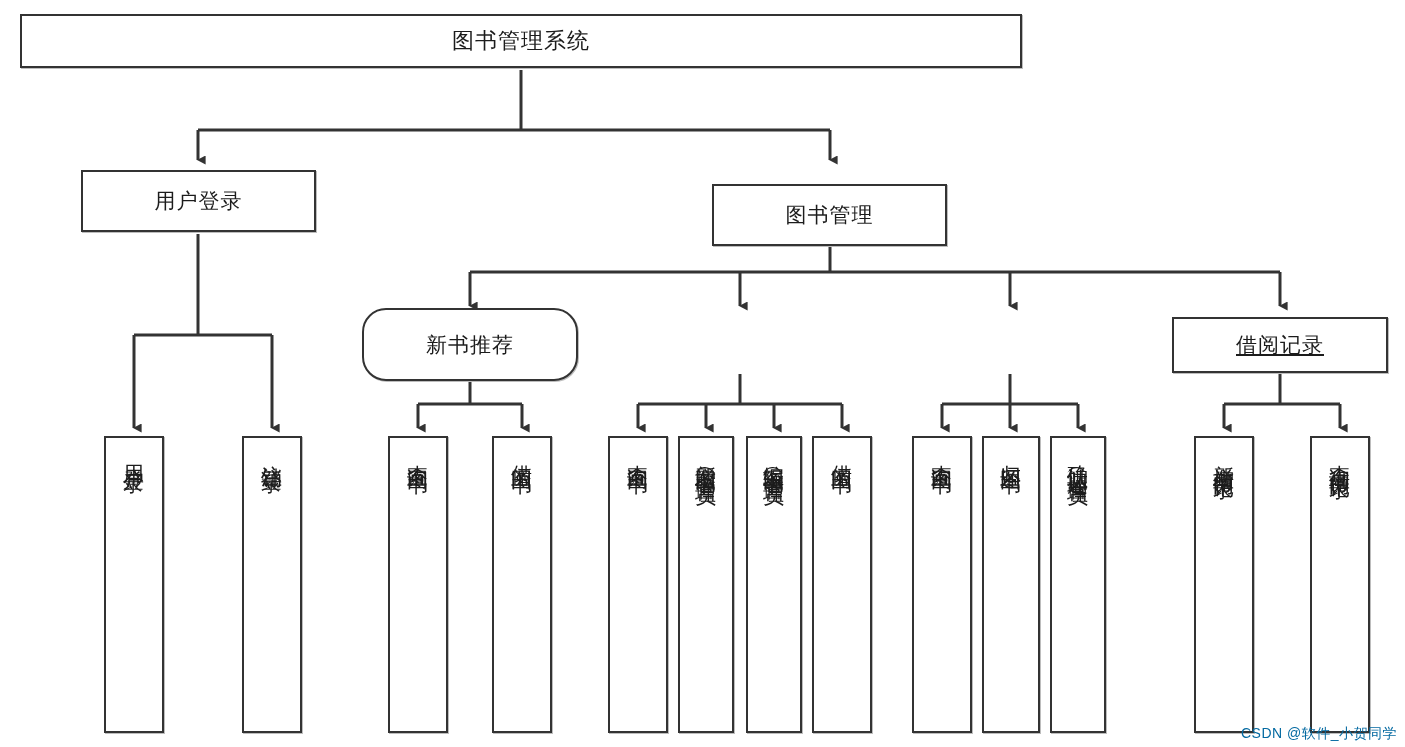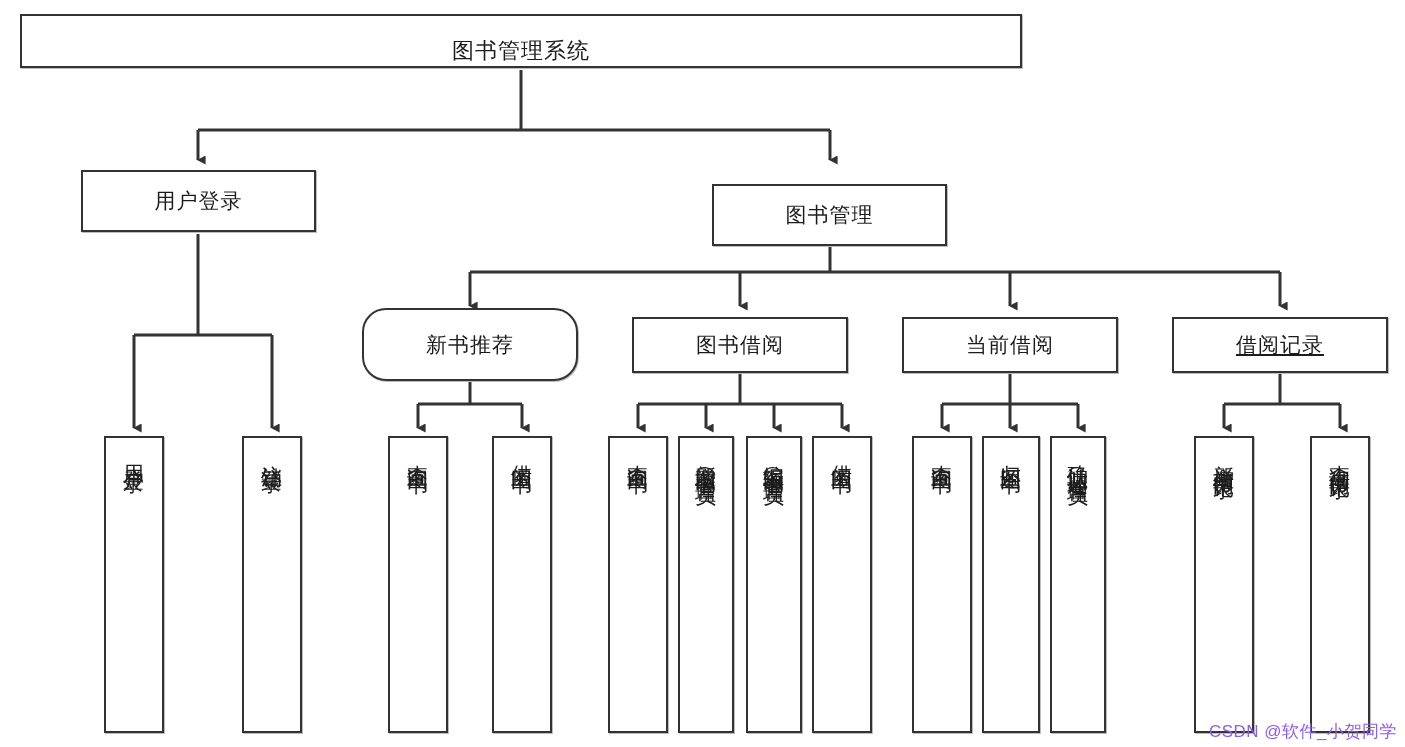--- a/index.html
+++ b/index.html
@@ -35,21 +35,20 @@
     align-items: center;
     justify-content: center;
     color: #1c1c1c;
   }
   .node.horiz {
     font-size: 21px;
     letter-spacing: 1px;
   }
   .node.root {
     font-size: 22px;
-    align-items: flex-end;
   }
   .node.vert {
     font-size: 21px;
     align-items: flex-start;
     justify-content: center;
     padding-top: 10px;
   }
   .node.vert .vlabel {
     writing-mode: vertical-rl;
     text-orientation: upright;
@@ -57,22 +56,22 @@
     line-height: 1;
     white-space: nowrap;
   }
   .node.horiz .hlabel {
     white-space: nowrap;
   }
   .watermark {
     position: absolute;
     right: 8px;
     bottom: 4px;
-    font-size: 17px;
-    color: #8b5cf6;
+    font-size: 14px;
+    color: #0369a1;
     letter-spacing: 0.5px;
     white-space: nowrap;
     user-select: none;
   }
 </style>
 </head>
 <body>
 
 <div id="canvas">
 
@@ -134,26 +133,20 @@
   <div class="node horiz" style="left:81px; top:170px; width:235px; height:62px;">
     <span class="hlabel">用户登录</span>
   </div>
   <div class="node horiz" style="left:712px; top:184px; width:235px; height:62px;">
     <span class="hlabel">图书管理</span>
   </div>
 
   <div class="node horiz" style="left:362px; top:308px; width:216px; height:73px;border-radius:24px;">
     <span class="hlabel">新书推荐</span>
   </div>
-  <div class="node horiz" style="left:632px; top:317px; width:216px; height:56px;">
-    <span class="hlabel">图书借阅</span>
-  </div>
-  <div class="node horiz" style="left:902px; top:317px; width:216px; height:56px;">
-    <span class="hlabel">当前借阅</span>
-  </div>
   <div class="node horiz" style="left:1172px; top:317px; width:216px; height:56px;text-decoration:underline;">
     <span class="hlabel">借阅记录</span>
   </div>
 
   <div class="node vert" style="left:104px; top:436px; width:60px; height:297px;">
     <span class="vlabel">用户登录</span>
   </div>
   <div class="node vert" style="left:242px; top:436px; width:60px; height:297px;">
     <span class="vlabel">注销登录</span>
   </div>

